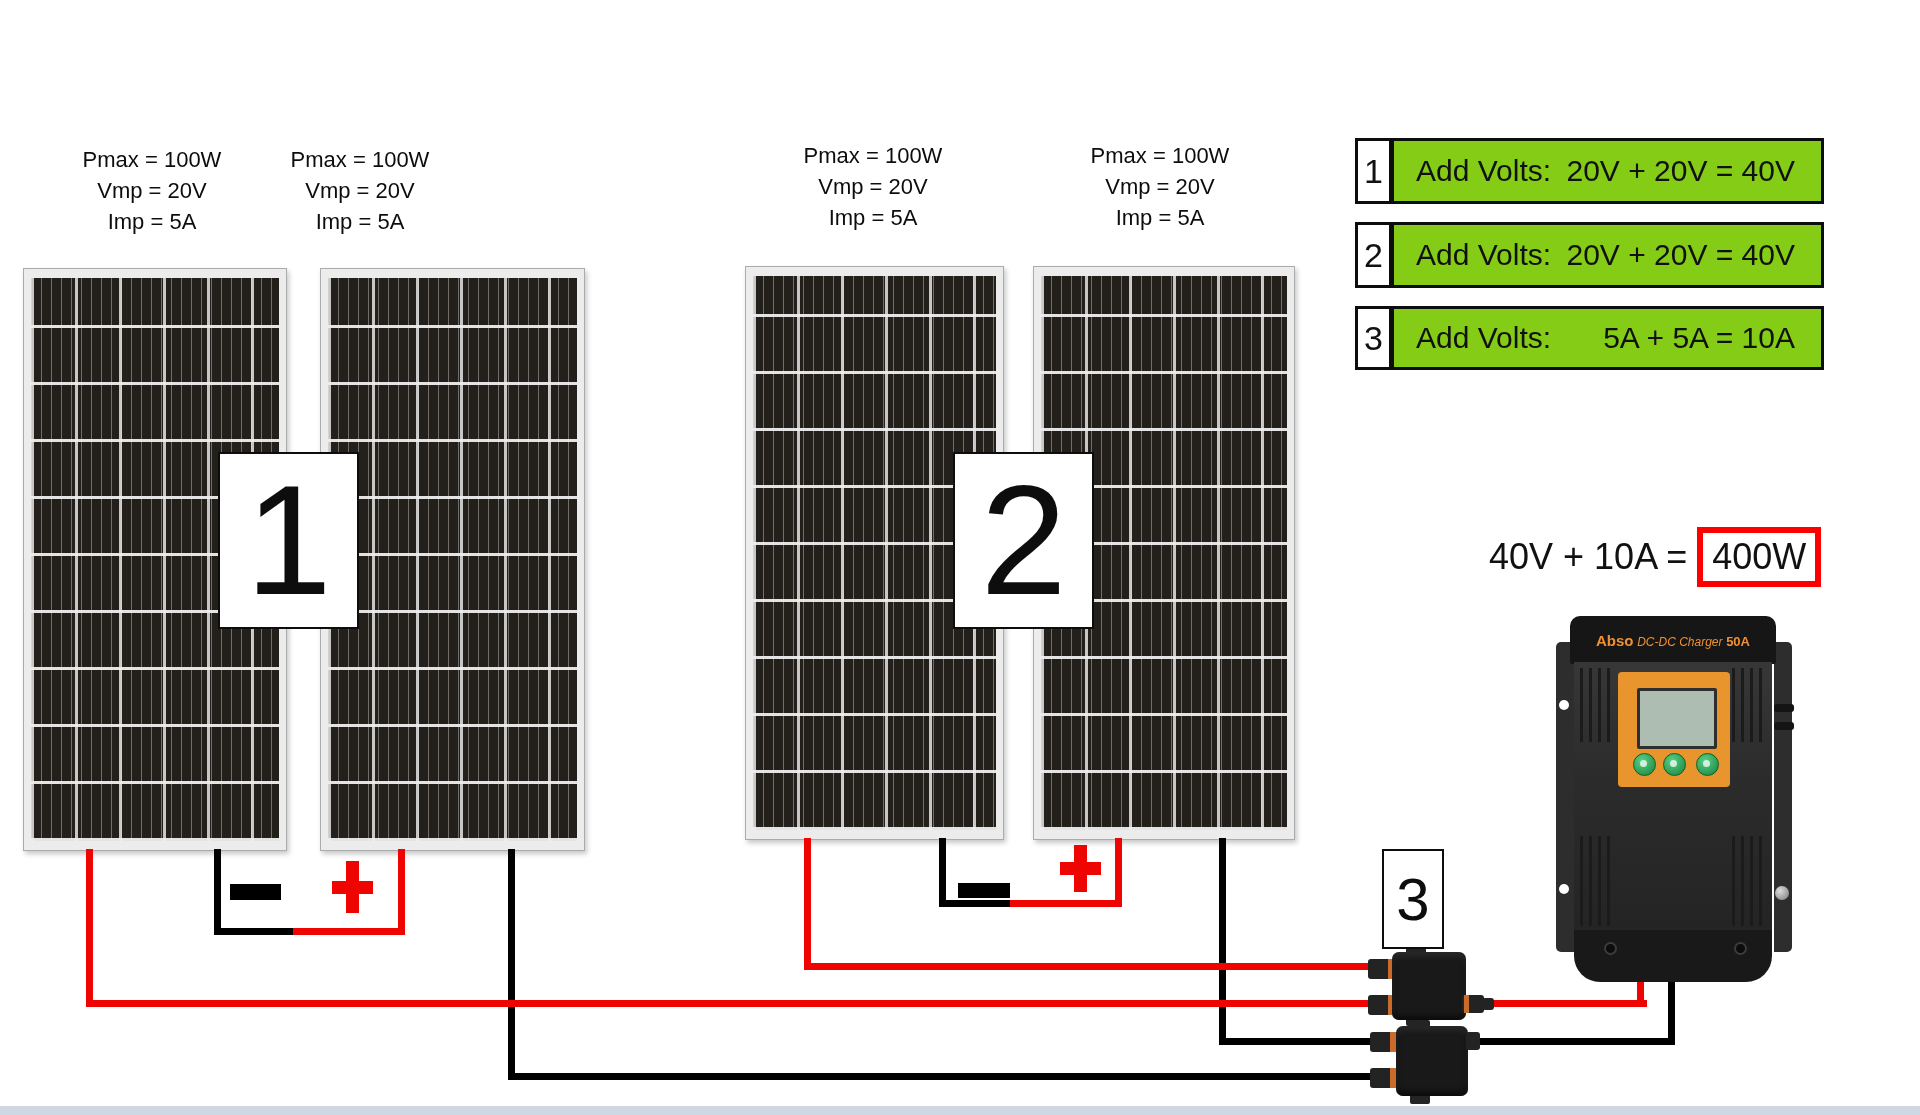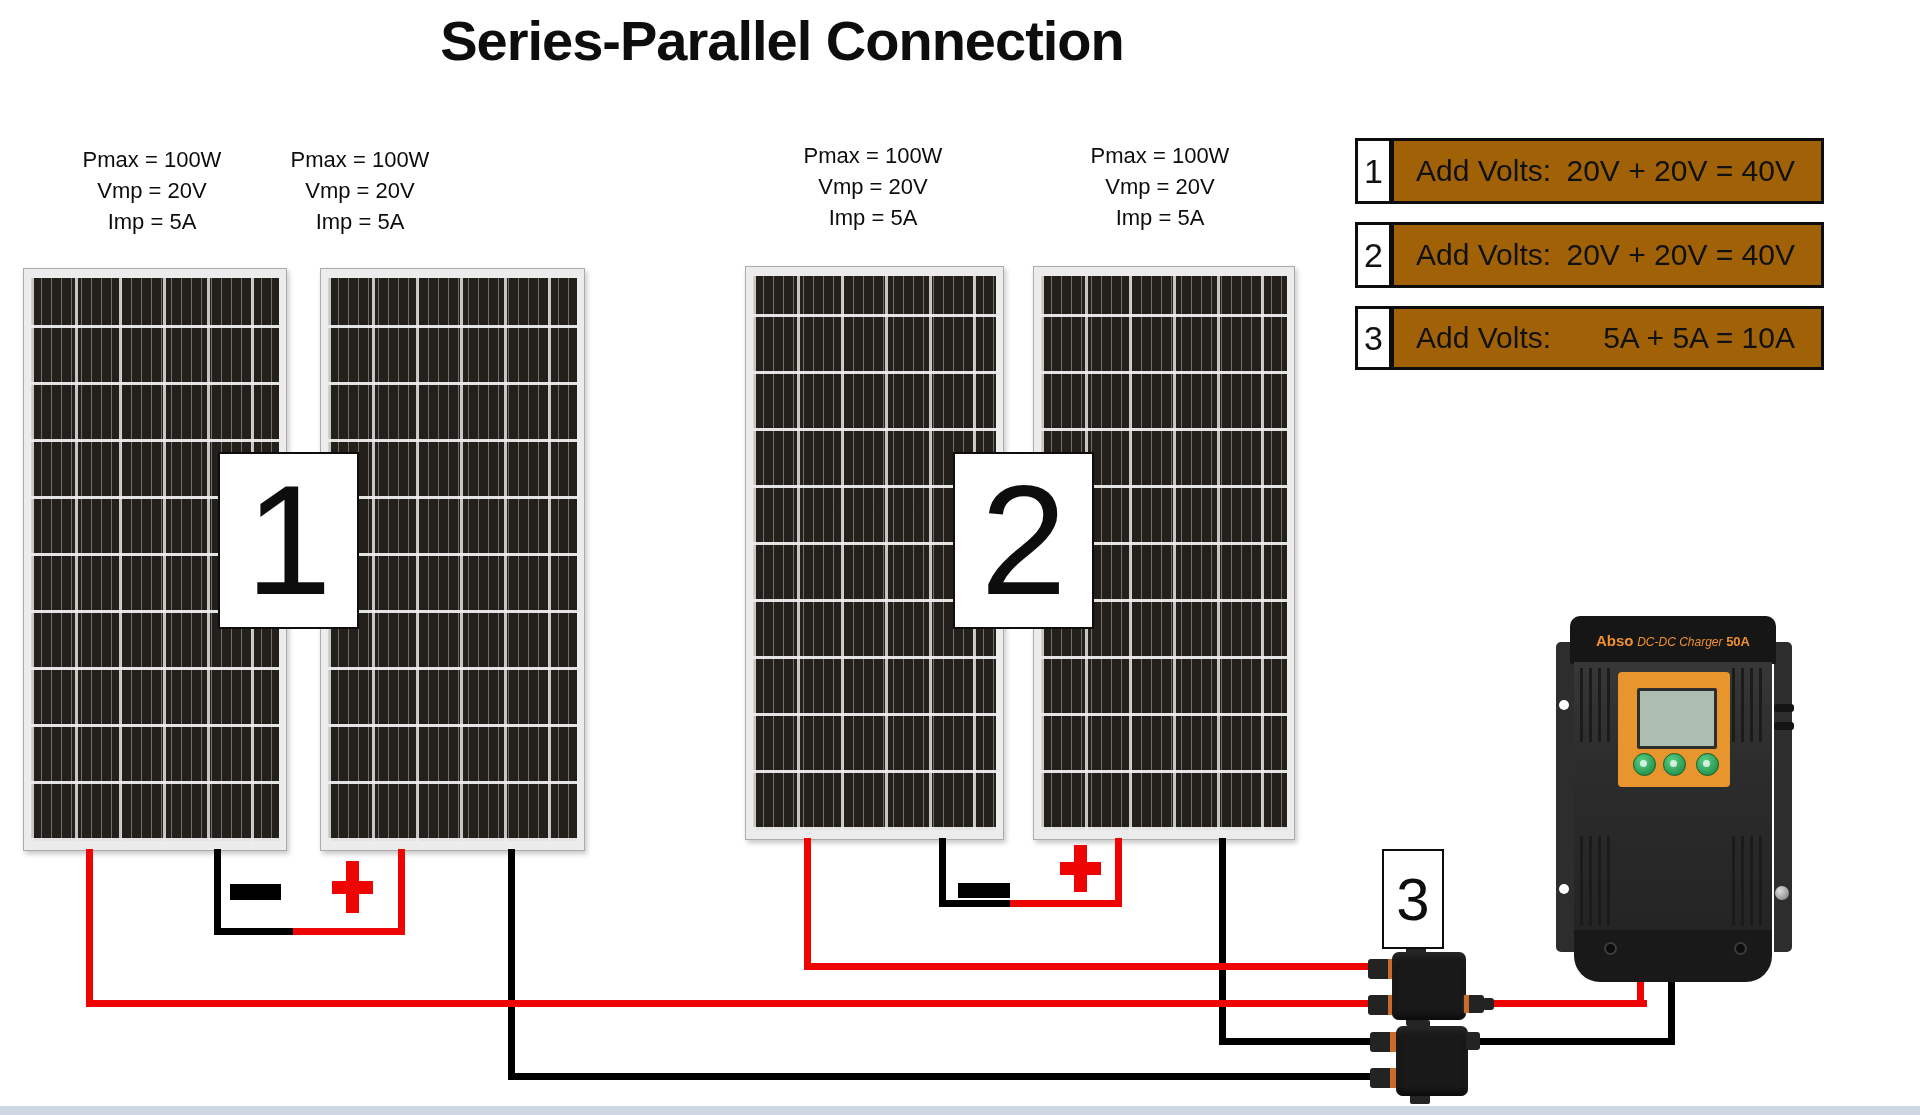--- a/index.html
+++ b/index.html
@@ -31,21 +31,21 @@
 
   .sym{position:absolute;}
   .sym .bar{position:absolute;background:#000;}
   .sym.plus .bar{background:#ee0400;}
 
   
   .steprow{position:absolute;left:1355px;height:66px;display:flex;}
   .stepnum{width:37px;height:100%;border:3px solid #0d0d0d;background:#fff;box-sizing:border-box;
            display:flex;align-items:center;justify-content:center;font-size:34px;}
   .stepeq{width:433px;height:100%;border:3px solid #0d0d0d;border-left-width:3px;margin-left:-1px;
-          background:#a16207;box-sizing:border-box;display:flex;align-items:center;
+          background:#84cc16;box-sizing:border-box;display:flex;align-items:center;
           font-size:30px;white-space:nowrap;}
   .stepeq .lbl{padding-left:22px;}
   .stepeq .eq{margin-left:auto;padding-right:26px;}
 
   .wattslaw{position:absolute;left:1356px;top:432px;font-size:31px;white-space:nowrap;color:#0d0d0d;}
   .wattslaw .gap{display:inline-block;width:16px;}
 
   .result{position:absolute;left:1489px;top:527px;display:flex;align-items:center;}
   .result .prefix{font-size:36px;white-space:nowrap;}
   .result .rbox{margin-left:10px;border:6px solid #ff0000;background:#fff;
@@ -91,21 +91,20 @@
   .mc4 .band{position:absolute;background:#c96b2a;}
   .mc4 .tab{position:absolute;background:#242424;border-radius:2px;}
 
   .bottombar{position:absolute;left:0;top:1106px;width:1920px;height:9px;background:#cfd8e2;}
 </style>
 </head>
 <body>
 
 <div class="canvas">
 
-  <div class="title">Series-Parallel Connection</div>
 
   <div class="spec" style="left:32px;">
     <div>Pmax = 100W</div>
     <div>Vmp = 20V</div>
     <div>Imp = 5A</div>
   </div>
   <div class="spec" style="left:240px;">
     <div>Pmax = 100W</div>
     <div>Vmp = 20V</div>
     <div>Imp = 5A</div>
@@ -195,20 +194,24 @@
   </div>
   <div class="steprow" style="top:306px;height:64px;">
     <div class="stepnum">3</div>
     <div class="stepeq">
       <span class="lbl">Add Volts:</span>
       <span class="eq">5A + 5A = 10A</span>
     </div>
   </div>
 
 
+  <div class="result">
+    <span class="prefix">40V + 10A =</span>
+    <span class="rbox">400W</span>
+  </div>
 
   <div class="numbox" style="left:1382px;top:849px;width:58px;height:96px;z-index:7;">
     <span class="junction-num">3</span>
   </div>
 
   <div class="mc4" style="left:1368px;top:944px;width:126px;height:82px;z-index:6;">
     <div class="tab" style="left:38px;top:2px;width:20px;height:10px;"></div>
     <div class="tab" style="left:38px;top:72px;width:20px;height:10px;"></div>
     <div class="stub" style="left:0;top:15px;width:30px;height:20px;"></div>
     <div class="band" style="left:20px;top:15px;width:6px;height:20px;"></div>

